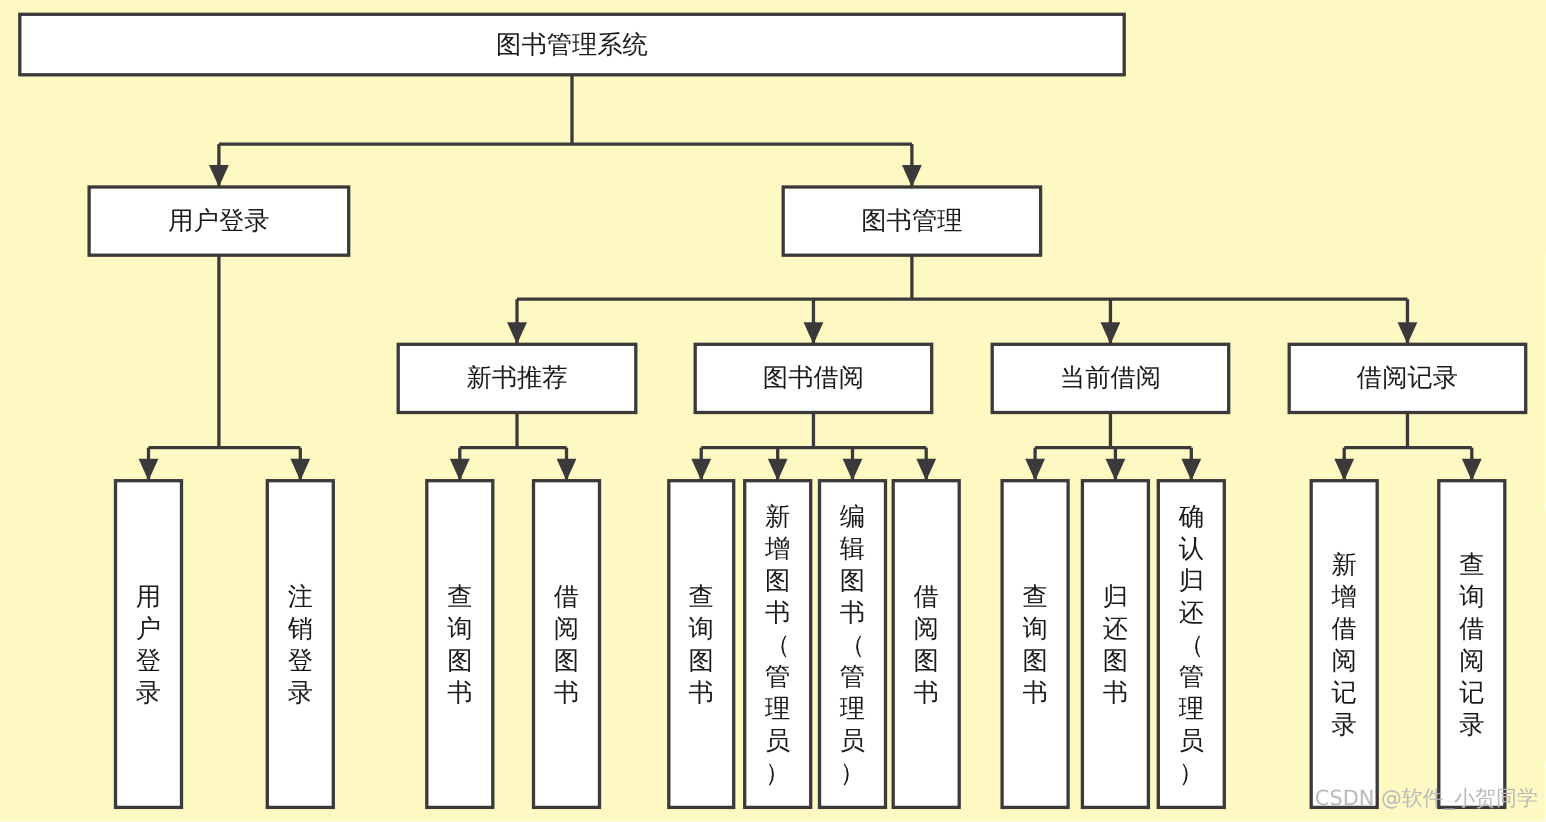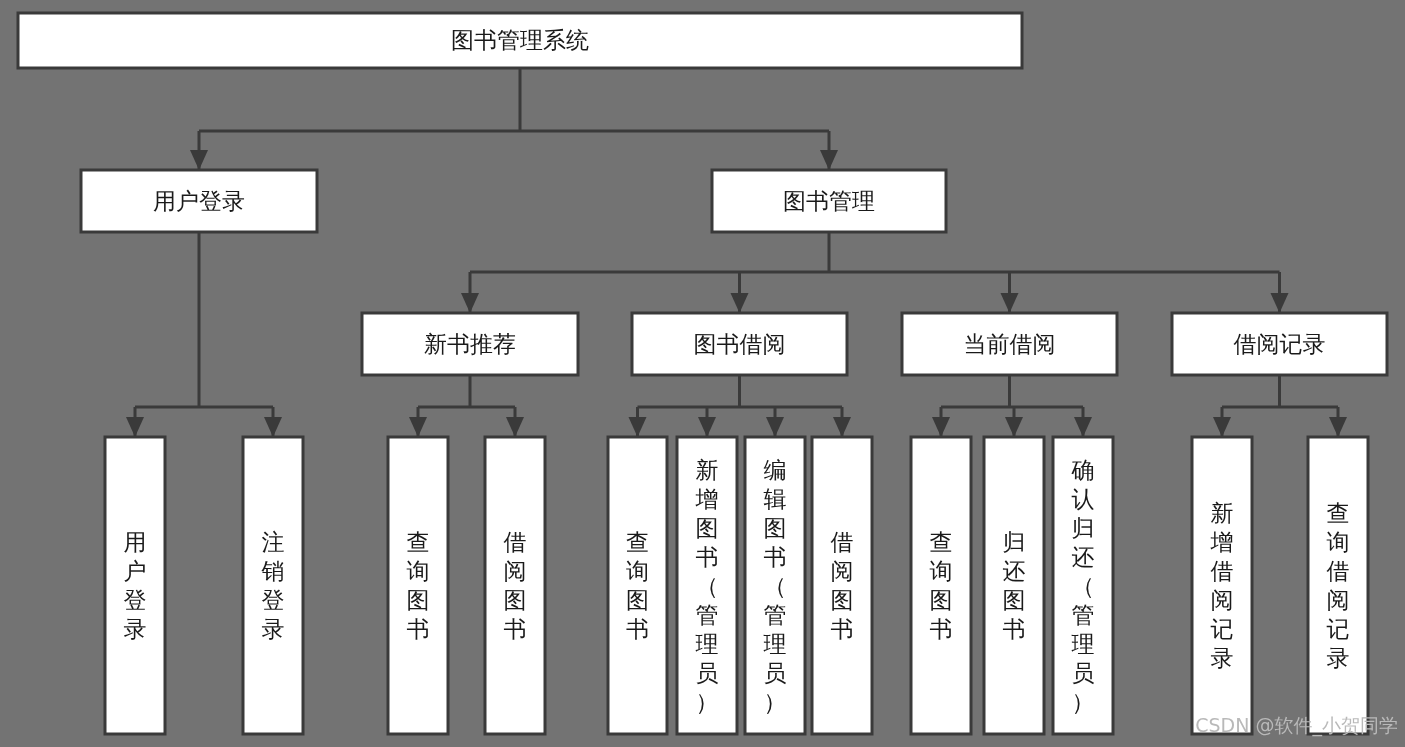--- a/index.html
+++ b/index.html
@@ -11,21 +11,21 @@
   body {
     width: 1405px;
     height: 747px;
     overflow: hidden;
     font-family: "DejaVu Sans", "Liberation Sans", sans-serif;
   }
   #diagram-root {
     position: relative;
     width: 1405px;
     height: 747px;
-    background: #737373;
+    background: #fef9c3;
   }
   svg.diagram-canvas {
     position: absolute;
     top: 0;
     left: 0;
     width: 1405px;
     height: 747px;
     display: block;
   }
   .node-box {

